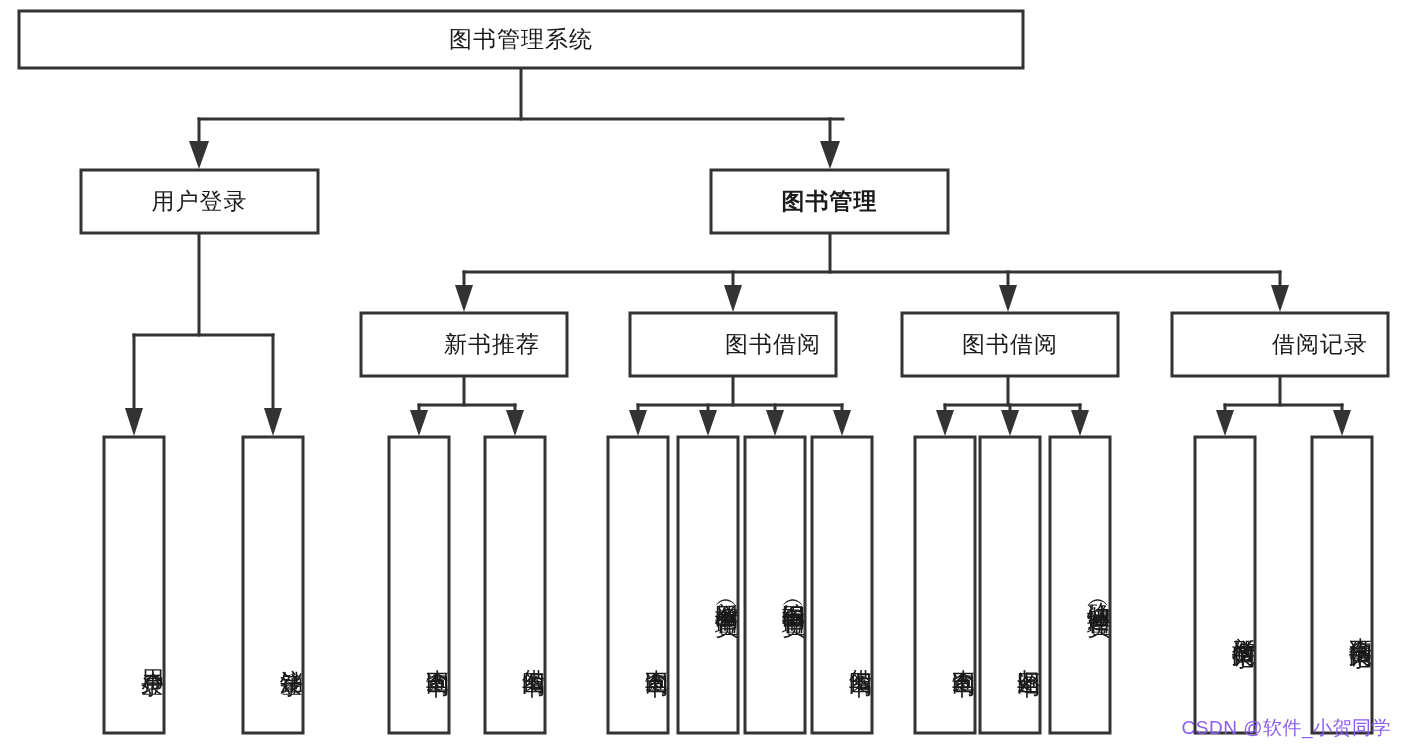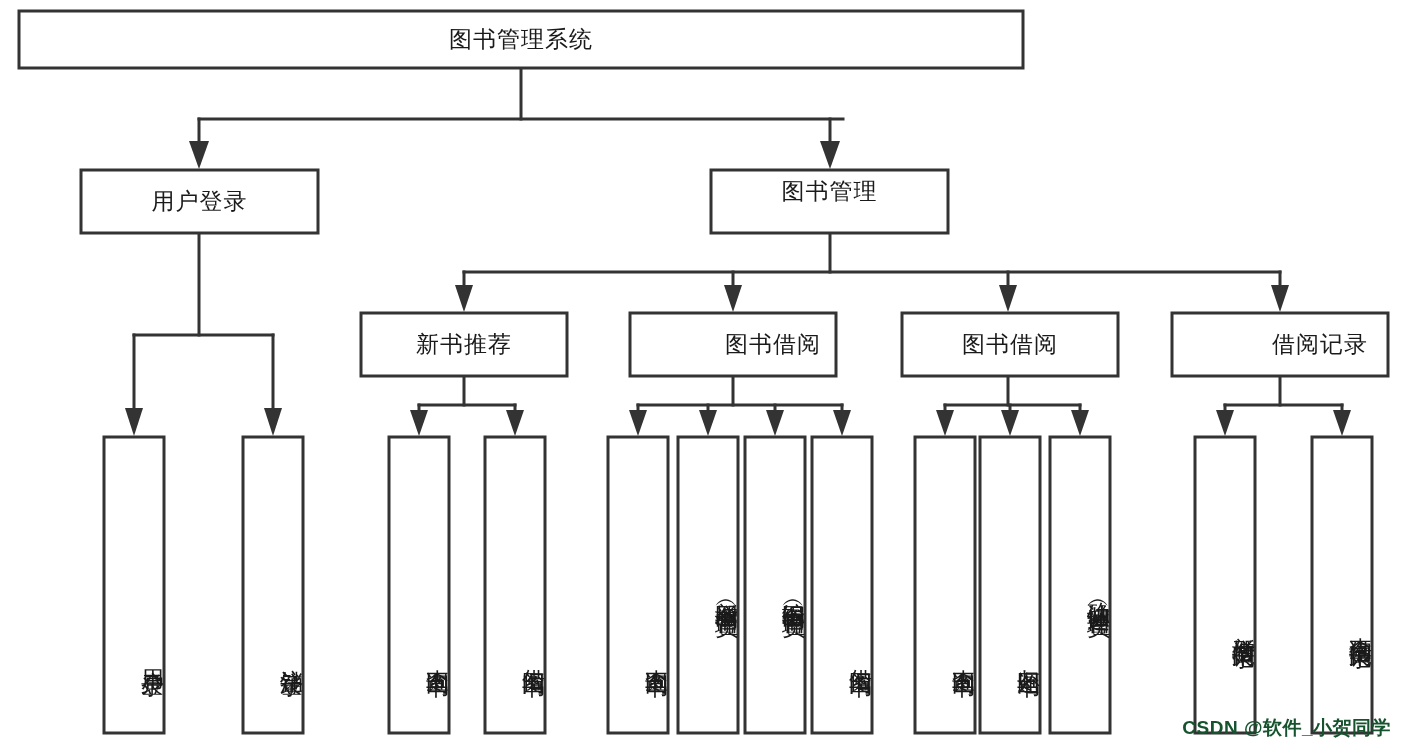--- a/index.html
+++ b/index.html
@@ -63,26 +63,25 @@
     text-orientation: upright;
     letter-spacing: 2px;
     line-height: 1;
     white-space: nowrap;
     pointer-events: none;
   }
   .watermark {
     position: absolute;
     right: 14px;
     bottom: 6px;
-    color: #14532d;
+    color: #8b5cf6;
     font-size: 19px;
     letter-spacing: 0.5px;
     white-space: nowrap;
     pointer-events: none;
-    font-weight: bold;
   }
 </style>
 </head>
 <body>
 
 <div id="diagram-root">
 
   <svg class="diagram-canvas" viewBox="0 0 1405 747">
     <g>
 
@@ -167,23 +166,23 @@
       <rect class="node-box" x="980" y="437" width="60" height="296"></rect>
       <rect class="node-box" x="1050" y="437" width="60" height="296"></rect>
       <rect class="node-box" x="1195" y="437" width="60" height="296"></rect>
       <rect class="node-box" x="1312" y="437" width="60" height="296"></rect>
     </g>
   </svg>
 
   <div class="node-label-h" style="left:19px; top:11px; width:1004px; height:57px;">图书管理系统</div>
 
   <div class="node-label-h" style="left:81px; top:170px; width:237px; height:63px;">用户登录</div>
-  <div class="node-label-h" style="left:711px; top:160px; width:237px; height:63px;">图书管理</div>
-
-  <div class="node-label-h" style="left:361px; top:313px; width:206px; height:63px;">新书推荐</div>
+  <div class="node-label-h" style="left:711px; top:170px; width:237px; height:63px;font-weight:bold;">图书管理</div>
+
+  <div class="node-label-h" style="left:361px; top:313px; width:206px; height:63px;padding-left:28px;">新书推荐</div>
   <div class="node-label-h" style="left:630px; top:313px; width:206px; height:63px;margin-left:40px;">图书借阅</div>
   <div class="node-label-h" style="left:902px; top:313px; width:216px; height:63px;">图书借阅</div>
   <div class="node-label-h" style="left:1172px; top:313px; width:216px; height:63px;padding-left:40px;">借阅记录</div>
 
   <div class="node-label-v" style="left:104px; top:437px; width:60px; height:296px; padding-top:70px;">用户登录</div>
   <div class="node-label-v" style="left:243px; top:437px; width:60px; height:296px; padding-top:70px;">注销登录</div>
   <div class="node-label-v" style="left:389px; top:437px; width:60px; height:296px; padding-top:70px;">查询图书</div>
   <div class="node-label-v" style="left:485px; top:437px; width:60px; height:296px; padding-top:70px;">借阅图书</div>
   <div class="node-label-v" style="left:608px; top:437px; width:60px; height:296px; padding-top:70px;">查询图书</div>
   <div class="node-label-v" style="left:678px; top:437px; width:60px; height:296px; padding-top:8px;">新增图书（管理员）</div>

